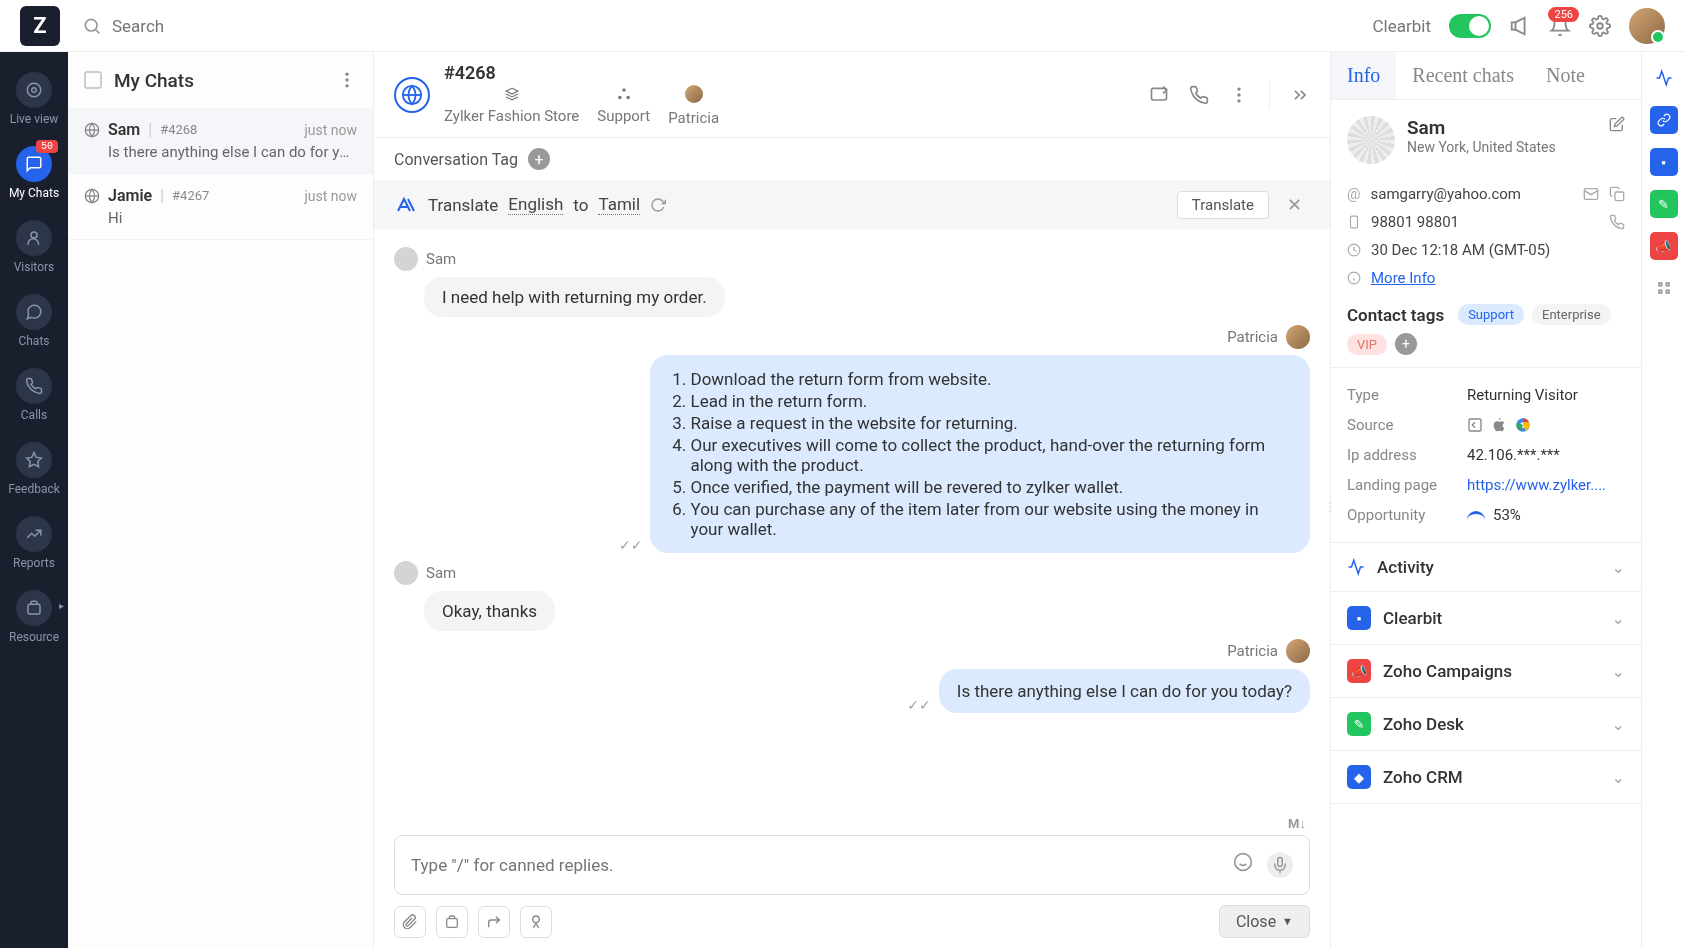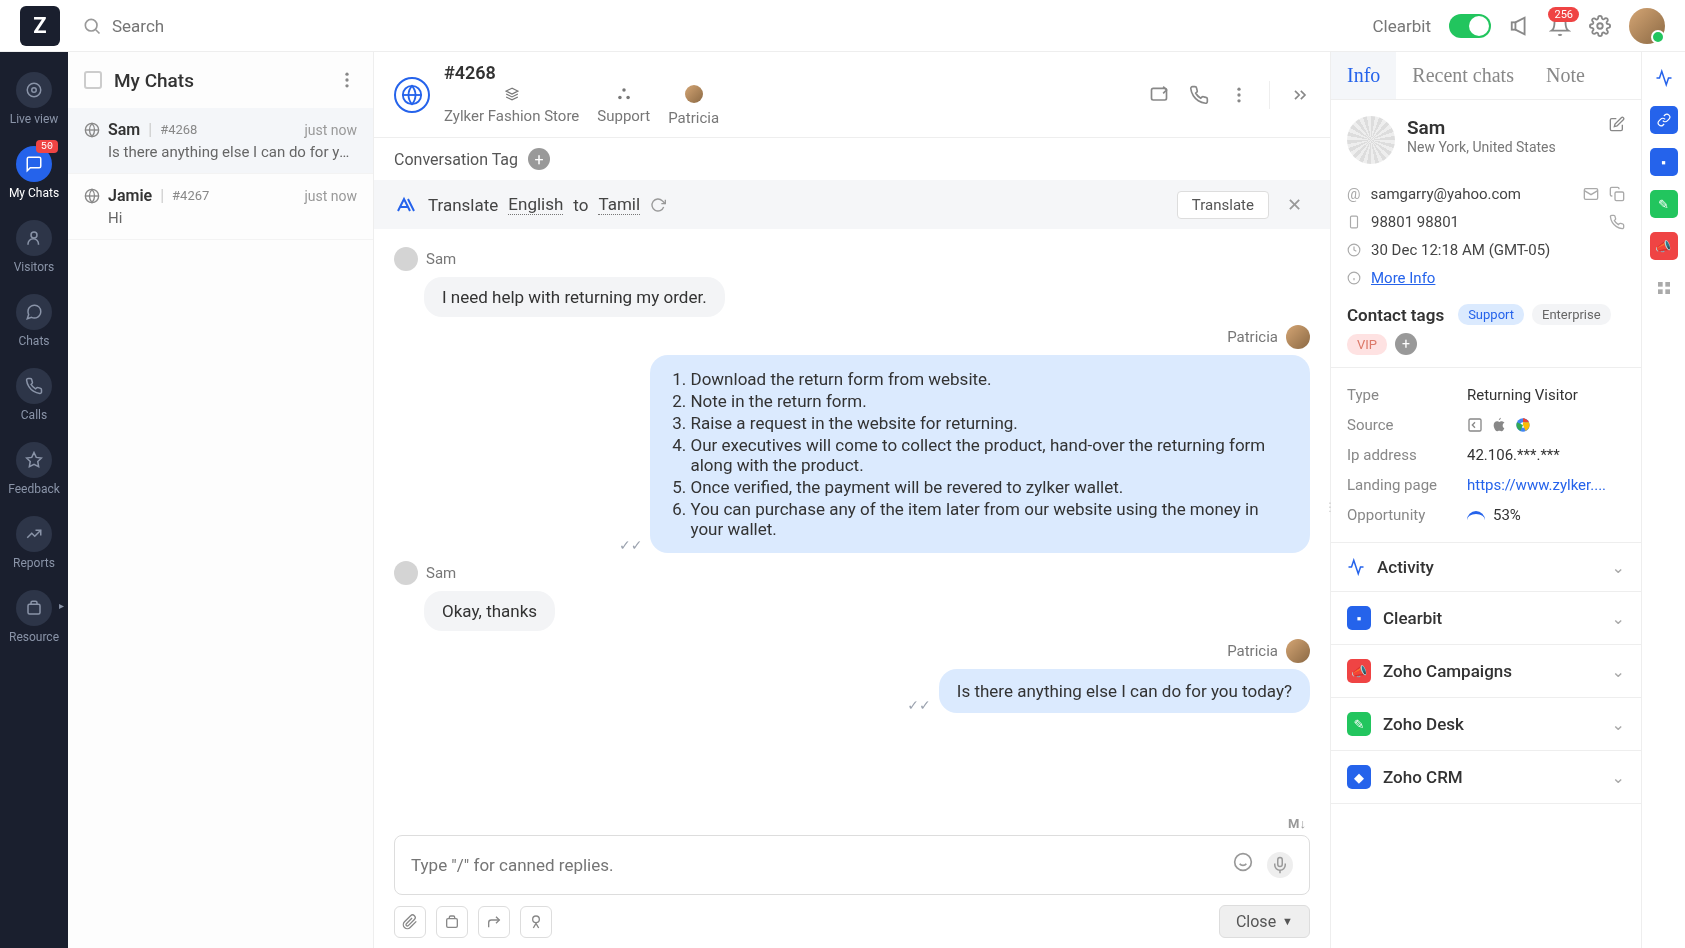--- a/index.html
+++ b/index.html
@@ -366,21 +366,21 @@
 
       <div class="msg-sender right">
           <span class="msg-sender-name">Patricia</span>
           <div class="msg-avatar patricia"></div>
         </div>
       <div class="bubble-right-wrap">
         <span class="checkmarks">✓✓</span>
         <div class="bubble-right">
           <ol class="policy-list">
             <li>Download the return form from website.</li>
-            <li>Note in the return form.</li>
+            <li>Lead in the return form.</li>
             <li>Raise a request in the website for returning.</li>
             <li>Our executives will come to collect the product, hand-over the returning form along with the product.</li>
             <li>Once verified, the payment will be revered to zylker wallet.</li>
             <li>You can purchase any of the item later from our website using the money in your wallet.</li>
           </ol>
         </div>
       </div>
 
       <div class="msg-sender">
           <div class="msg-avatar"></div>

